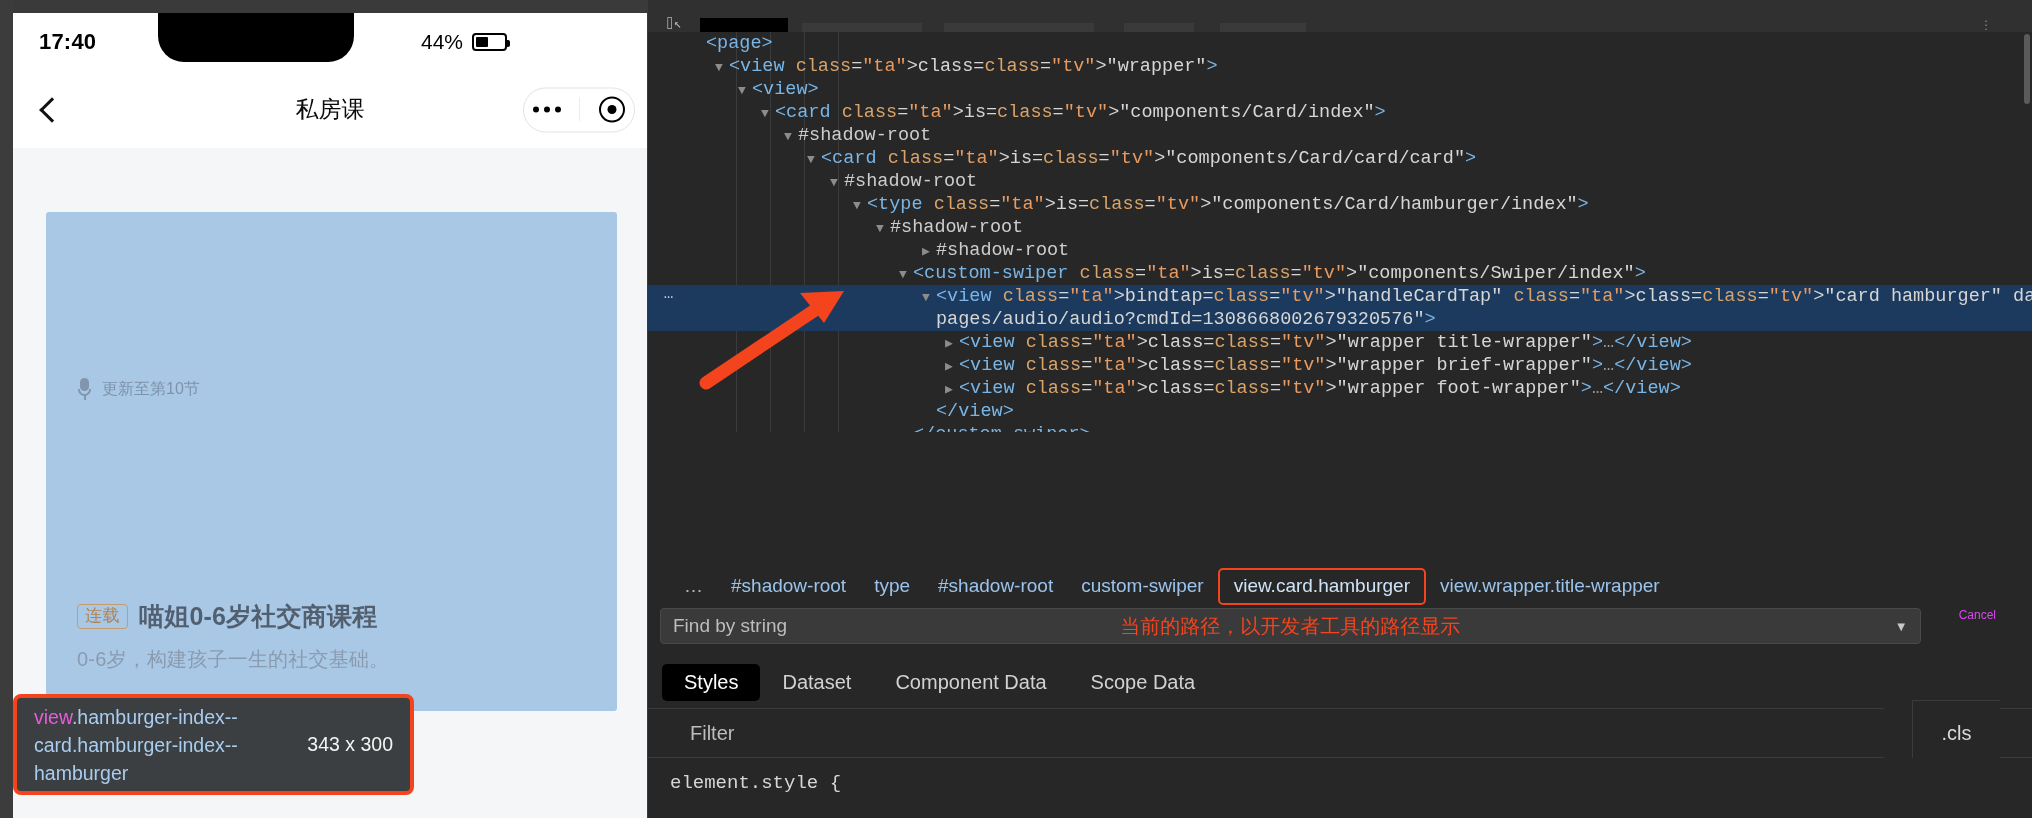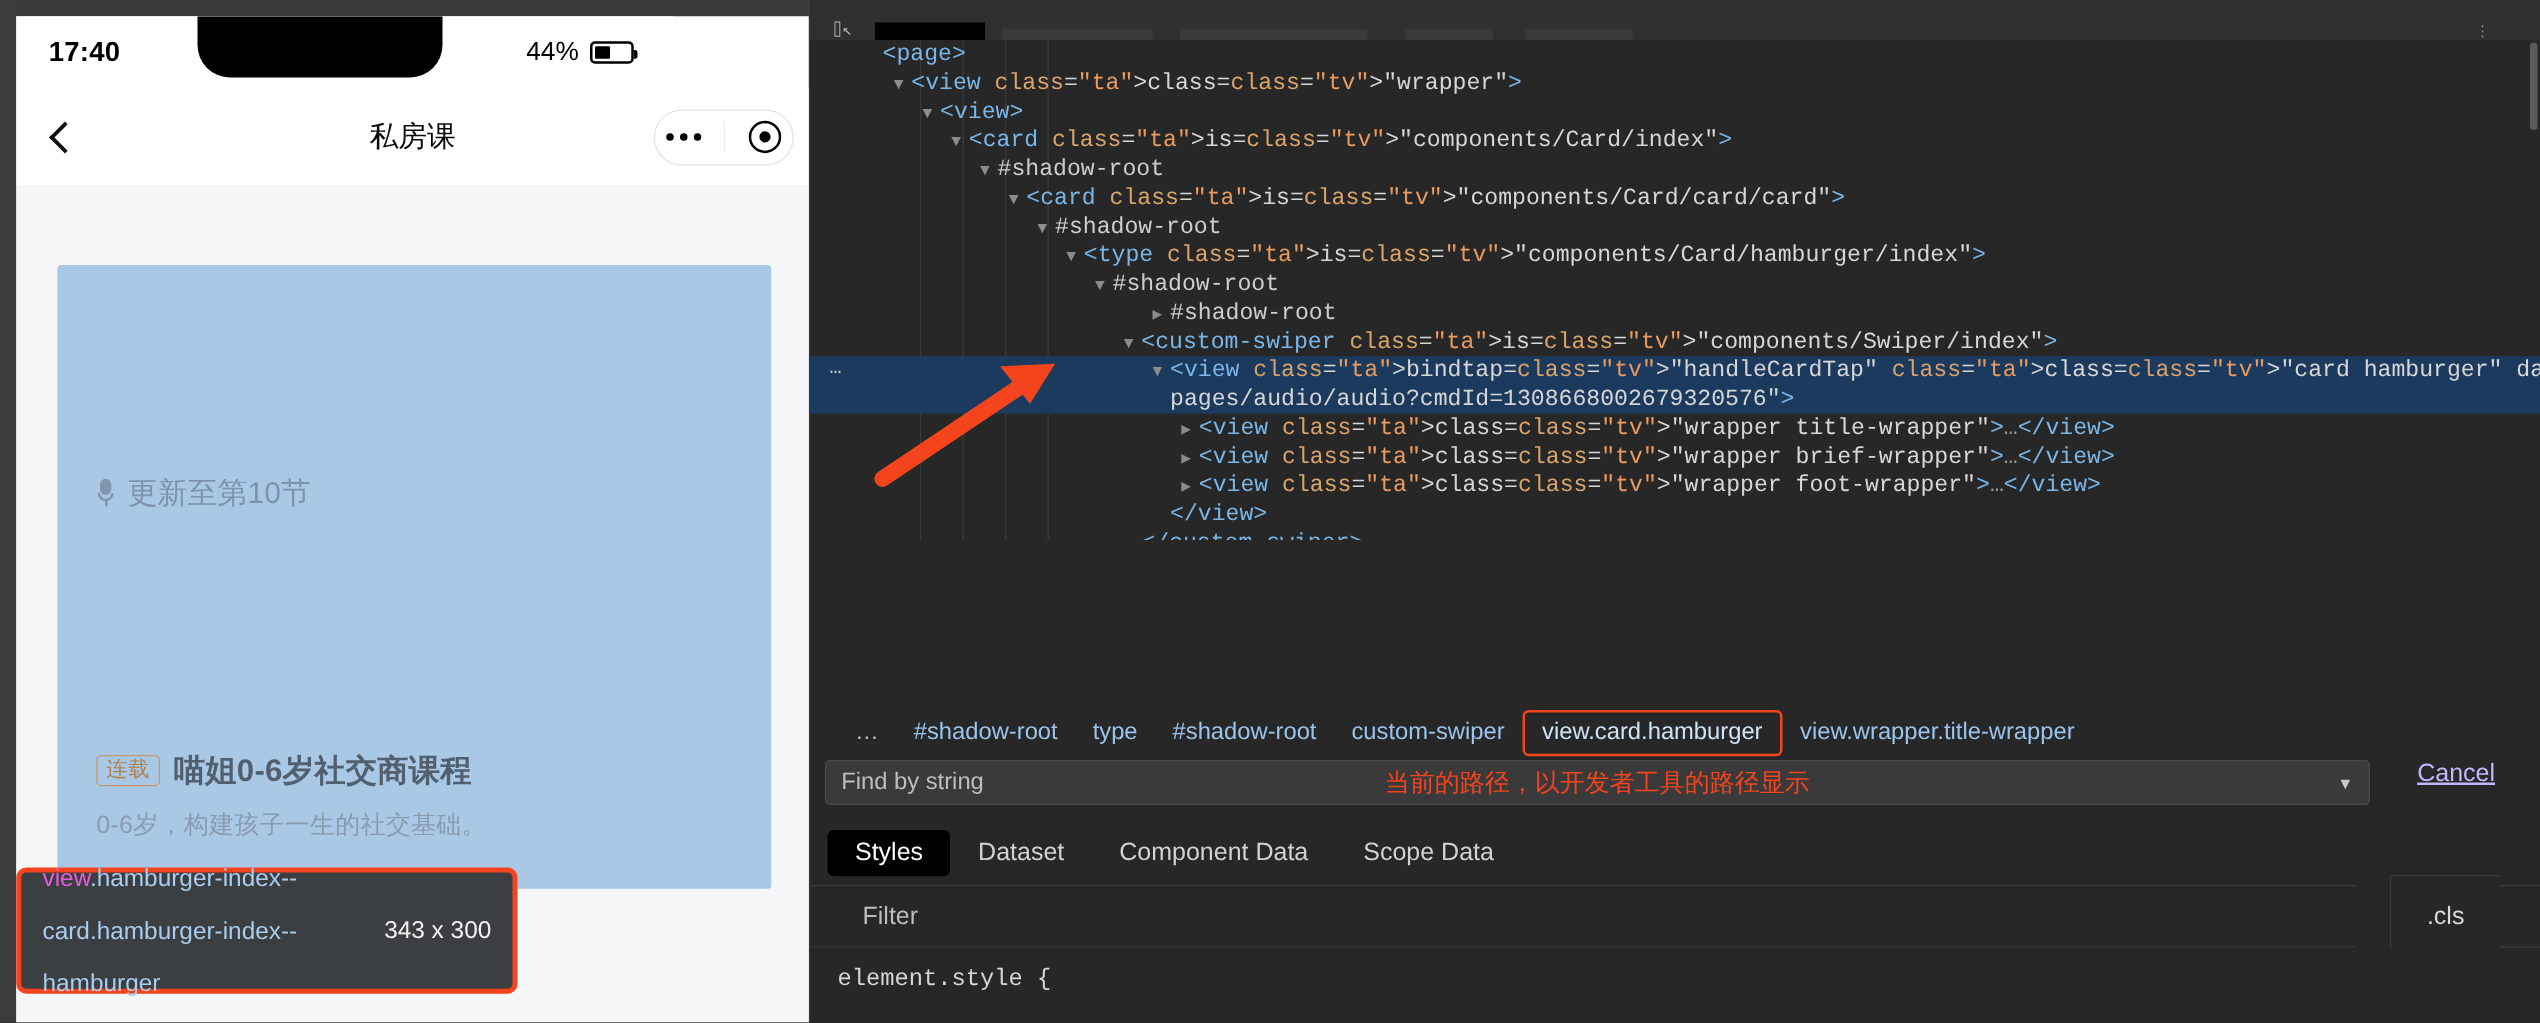--- a/index.html
+++ b/index.html
@@ -63,21 +63,21 @@
   .cap-target::after { content:""; position:absolute; left:50%; top:50%; transform:translate(-50%,-50%); width:9px; height:9px; background:#000; border-radius:50%; }
 
   
   .page-body { position:absolute; left:0; top:135px; width:634px; bottom:0; background:#f5f6f8; }
   .card {
     position:absolute; left:33px; top:64px; width:571px; height:499px;
     background:#a9c8e6; border-radius:3px;
   }
   .card-update {
     position:absolute; left:32px; top:166px; display:flex; align-items:center; gap:11px;
-    color:#7e93ab; font-size:24px;
+    color:#7e93ab; font-size:16px;
   }
   .mic { position:relative; width:13px; height:22px; flex:none; }
   .mic-cap { position:absolute; left:2px; top:0; width:9px; height:13px; background:#8195ac; border-radius:5px; }
   .mic-arc { position:absolute; left:0; top:11px; width:13px; height:7px; border:2px solid #8195ac; border-top:none; border-radius:0 0 8px 8px; }
   .mic-stem { position:absolute; left:5.5px; top:17px; width:2px; height:5px; background:#8195ac; }
 
   .card-foot { position:absolute; left:31px; bottom:38px; right:24px; }
   .title-row { display:flex; align-items:center; gap:11px; }
   .badge {
     border:1px solid #c89a6b; color:#b2824f; font-size:17px; font-weight:500;
@@ -85,21 +85,21 @@
   }
   .card-title { font-size:25px; font-weight:700; color:#515f6f; letter-spacing:0.2px; }
   .card-sub { margin-top:13px; font-size:20px; color:#8a9bb0; letter-spacing:0.2px; }
 
   
   .insp-tooltip {
     position:absolute; left:13px; top:694px; width:401px; height:101px;
     background:#3c3f41; border:4px solid #f4441e; border-radius:8px;
     display:flex; align-items:center; padding:0 17px; z-index:20;
   }
-  .insp-label { font-family:"Liberation Sans", sans-serif; font-size:19.5px; line-height:42px; width:268px; }
+  .insp-label { font-family:"Liberation Sans", sans-serif; font-size:19.5px; line-height:28px; width:268px; }
   .insp-tag { color:#e85bdd; }
   .insp-cls { color:#a8cdf0; }
   .insp-size { margin-left:auto; color:#f4f4f4; font-size:19.5px; white-space:nowrap; }
 
   
   .devtools { position:relative; flex:1; height:818px; background:#272727; overflow:hidden; }
 
   .dt-topbar { position:relative; height:14px; background:#303030; }
   .dt-tabrow { position:relative; height:18px; background:#303030; display:flex; align-items:flex-end; padding-left:18px; }
   .dt-tabrow .tb-icon { color:#b5b5b5; font-size:13px; font-family:"Liberation Mono", monospace; }
@@ -154,21 +154,21 @@
   .find-input {
     position:relative; flex:1; height:36px; background:#3a3a3a; border:1px solid #4a4a4a;
     border-radius:4px; display:flex; align-items:center; padding:0 12px;
   }
   .find-ph { color:#bdbdbd; font-size:19px; font-family:"Liberation Sans", sans-serif; }
   .find-note {
     position:absolute; left:50%; transform:translateX(-50%);
     color:#f4441e; font-size:20px; white-space:nowrap;
   }
   .find-caret { margin-left:auto; color:#c8c8c8; font-size:13px; }
-  .cancel-btn { color:#c4b5fd; font-size:20px; font-family:"Liberation Sans", sans-serif; padding:0 28px;text-decoration:underline; }
+  .cancel-btn { color:#d946ef; font-size:12px; font-family:"Liberation Sans", sans-serif; padding:0 28px; }
 
   
   .styles-tabs {
     position:absolute; left:0; top:656px; right:0; height:52px; background:#272727;
     display:flex; align-items:center; padding-left:14px; gap:0;
     font-family:"Liberation Sans", sans-serif; font-size:20px; color:#d2d2d2;
   }
   .st-tab { padding:7px 22px; border-radius:5px; }
   .st-tab.on { background:#000; color:#fff; }
 

